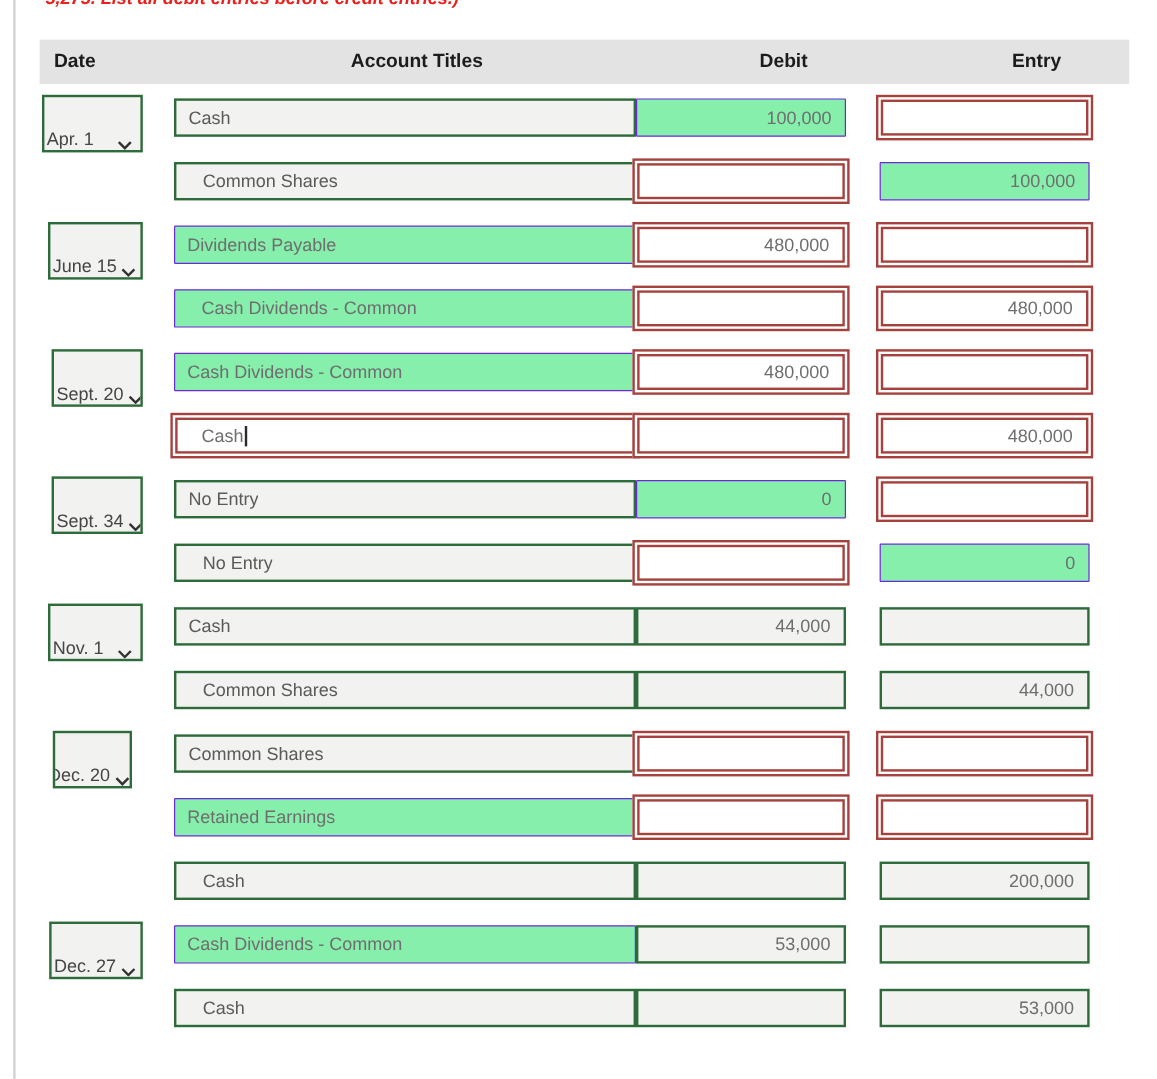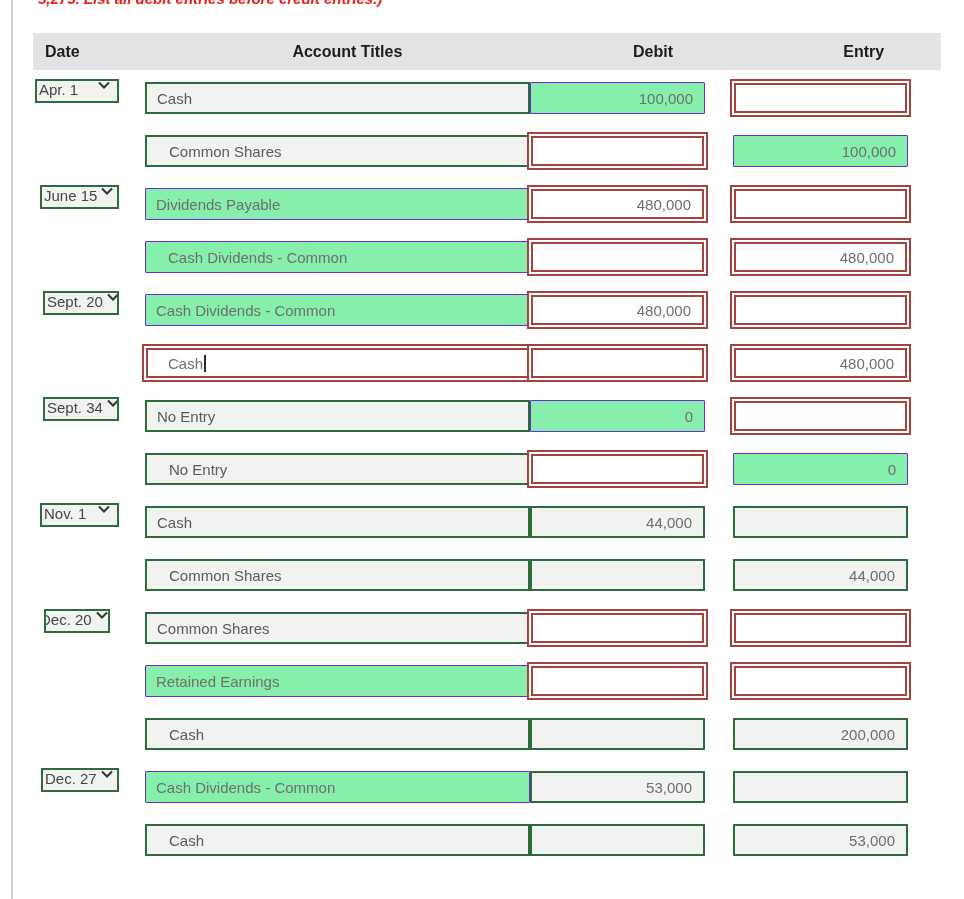--- a/index.html
+++ b/index.html
@@ -35,23 +35,23 @@
   .row.mt-extra{margin-top:8px;}
 
   .cell{position:relative;height:32px;flex:0 0 auto;}
   .c-date{width:86px;margin-right:26px;}
   .c-account{width:385px;text-align:center;}
   .c-debit{width:175px;margin-right:28px;}
   .c-credit{width:175px;}
 
   
   .sel{
-    position:absolute;right:0;top:-3px;height:24px;
+    position:absolute;right:0;top:-3px;height:48px;
     border:2px solid var(--green);background:var(--gray-bg);
-    display:flex;align-items:flex-start;justify-content:space-between;
+    display:flex;align-items:flex-end;justify-content:space-between;
     padding:0 7px 0 2px;overflow:hidden;cursor:default;
   }
   .sel .lbl{font-size:15px;color:#454545;white-space:nowrap;}
   .sel.w84{width:84px;} .sel.w79{width:79px;} .sel.w78{width:78px;}
   .sel.w76{width:76px;} .sel.w66{width:66px;right:9px;}
   .sel.clip .lbl{margin-left:-8px;}
   .chev{flex:0 0 auto;margin-left:4px;}
 
   
   .field{

